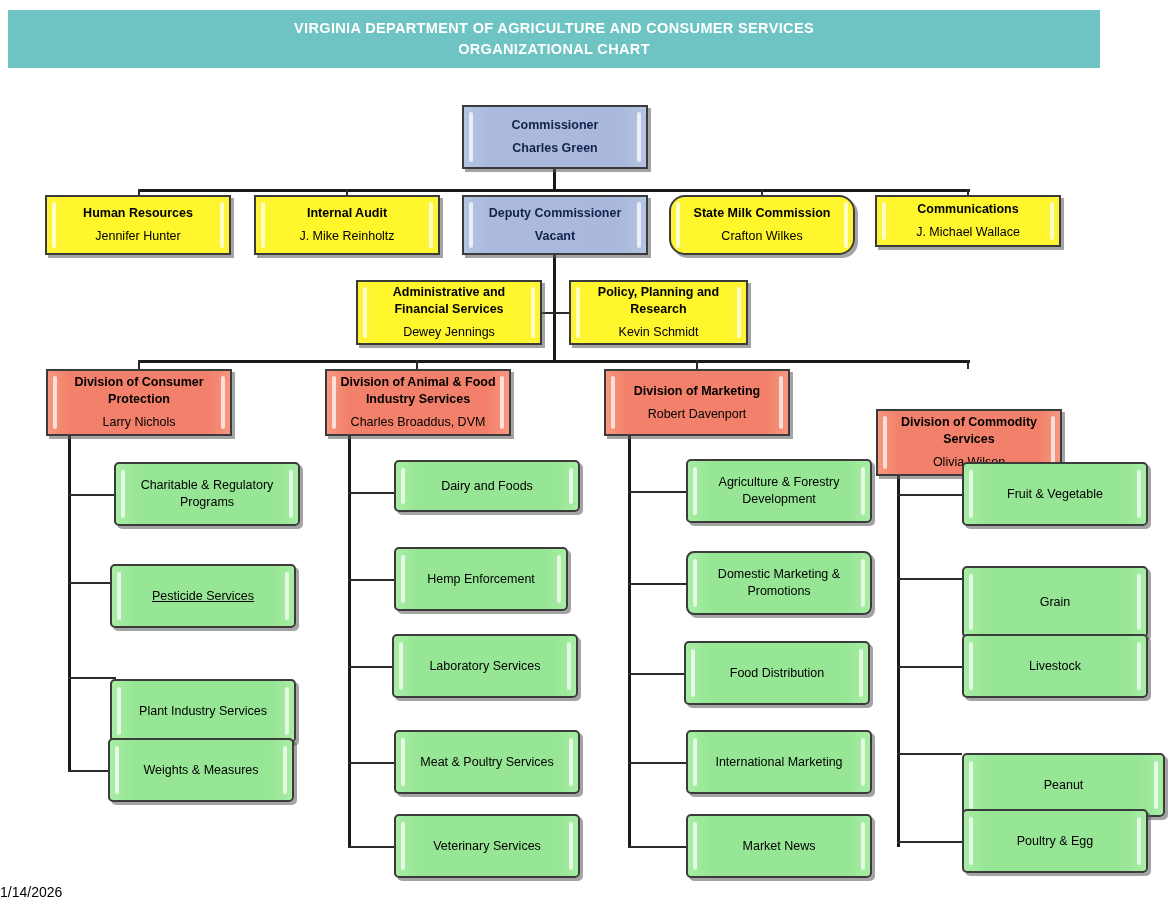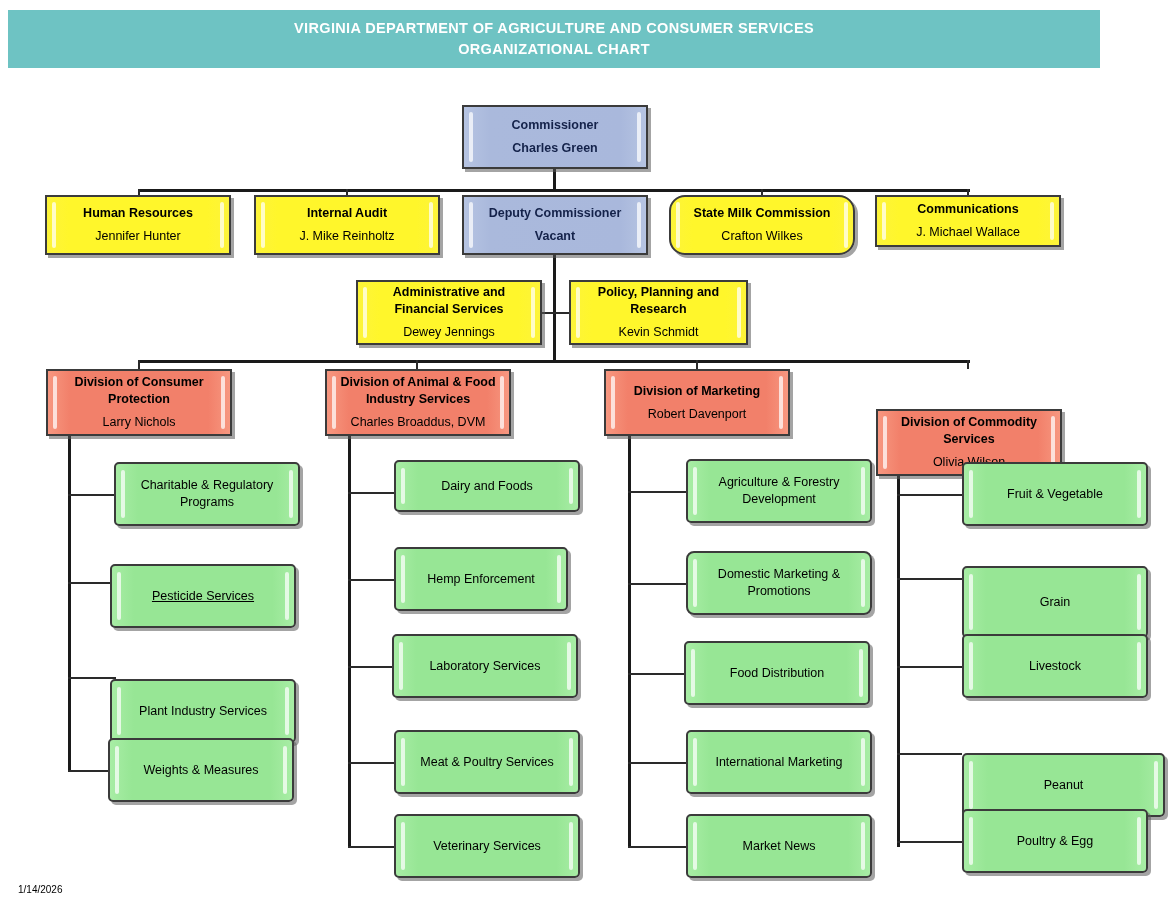--- a/index.html
+++ b/index.html
@@ -60,22 +60,22 @@
   
   .ln{position:absolute;background:#1a1a1a;z-index:1;}
   .ln.h{height:3px;}
   .ln.v{width:3px;}
   .ln.thin{background:#2a2a2a;}
   .ln.h.thin{height:2px;}
   .ln.v.thin{width:2px;}
 
   
   .datestamp{
-    position:absolute;left:18px;top:884px;
-    font-size:10px;color:#000;font-family:"Liberation Sans","DejaVu Sans",sans-serif;
+    position:absolute;left:0;top:884px;
+    font-size:14px;color:#000;font-family:"Liberation Sans","DejaVu Sans",sans-serif;
   }
 </style>
 </head>
 <body>
 
 <div id="canvas">
 
   <div class="banner">
     <div class="line">Virginia Department of Agriculture and Consumer Services</div>
     <div class="line">Organizational Chart</div>

